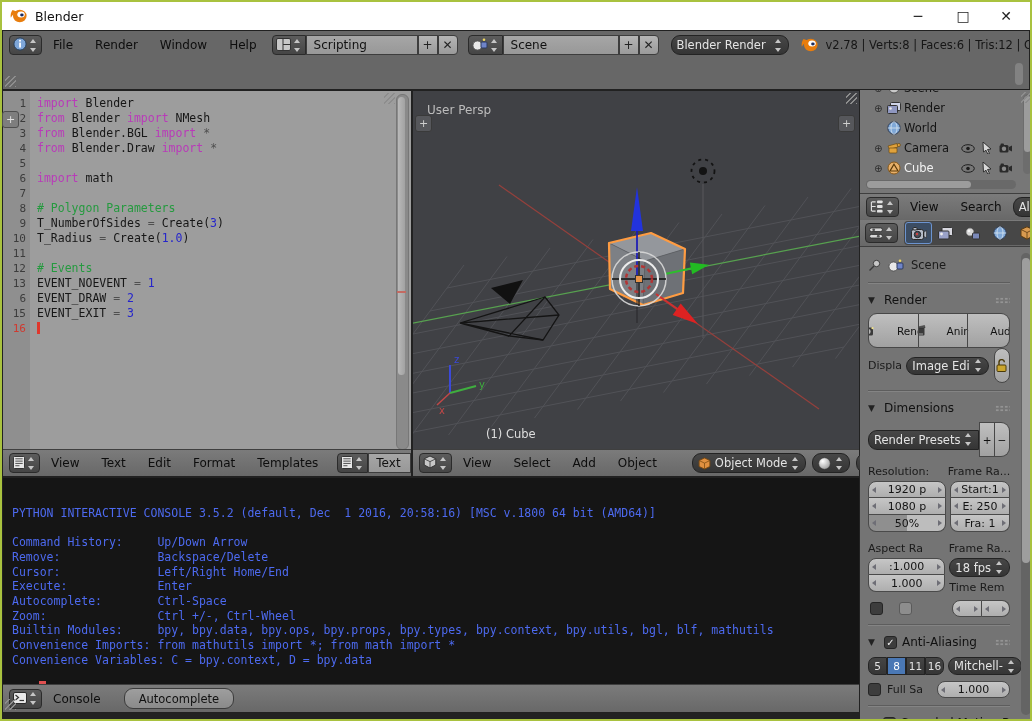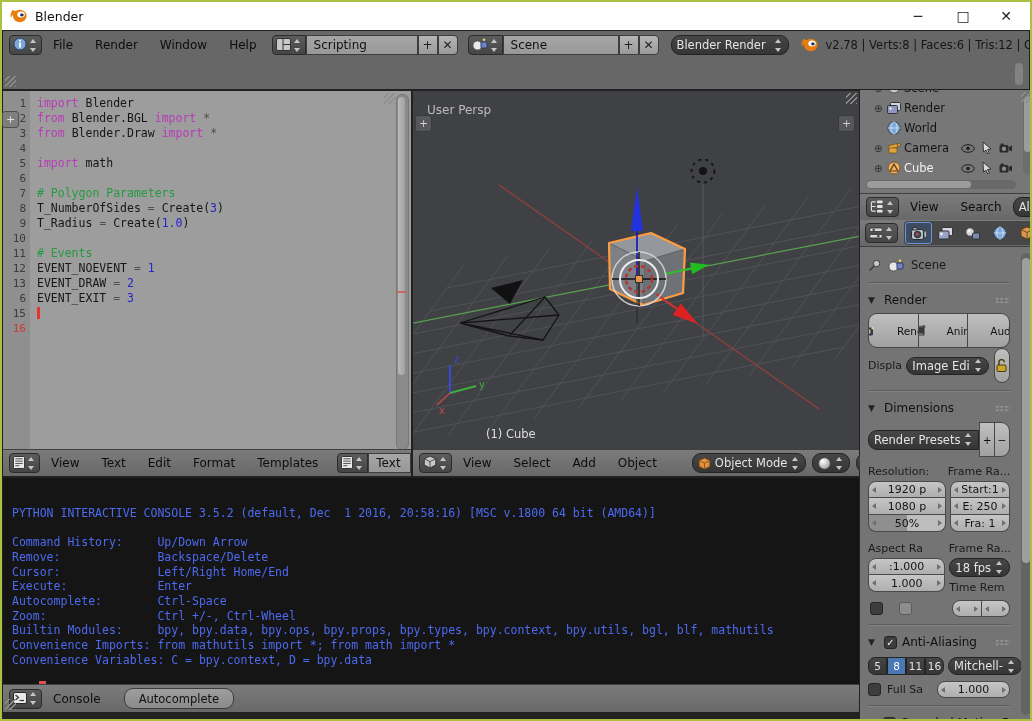--- a/index.html
+++ b/index.html
@@ -222,20 +222,21 @@
         <div class="gnum">10</div>
         <div class="gnum">11</div>
         <div class="gnum">12</div>
         <div class="gnum">13</div>
         <div class="gnum">6</div>
         <div class="gnum">15</div>
         <div class="gnum cur">16</div>
       </div>
     <div id="code-lines">
         <div class="cline"><span class="tk-k">import</span><span class="tk-t"> Blender</span></div>
+        <div class="cline"><span class="tk-k">from</span><span class="tk-t"> Blender </span><span class="tk-k">import</span><span class="tk-t"> NMesh</span></div>
         <div class="cline"><span class="tk-k">from</span><span class="tk-t"> Blender.BGL </span><span class="tk-k">import</span><span class="tk-t"> </span><span class="tk-o">*</span></div>
         <div class="cline"><span class="tk-k">from</span><span class="tk-t"> Blender.Draw </span><span class="tk-k">import</span><span class="tk-t"> </span><span class="tk-o">*</span></div>
         <div class="cline"></div>
         <div class="cline"><span class="tk-k">import</span><span class="tk-t"> math</span></div>
         <div class="cline"></div>
         <div class="cline"><span class="tk-c"># Polygon Parameters</span></div>
         <div class="cline"><span class="tk-t">T_NumberOfSides </span><span class="tk-o">=</span><span class="tk-t"> Create(</span><span class="tk-n2">3</span><span class="tk-t">)</span></div>
         <div class="cline"><span class="tk-t">T_Radius </span><span class="tk-o">=</span><span class="tk-t"> Create(</span><span class="tk-n2">1.0</span><span class="tk-t">)</span></div>
         <div class="cline"></div>
         <div class="cline"><span class="tk-c"># Events</span></div>

